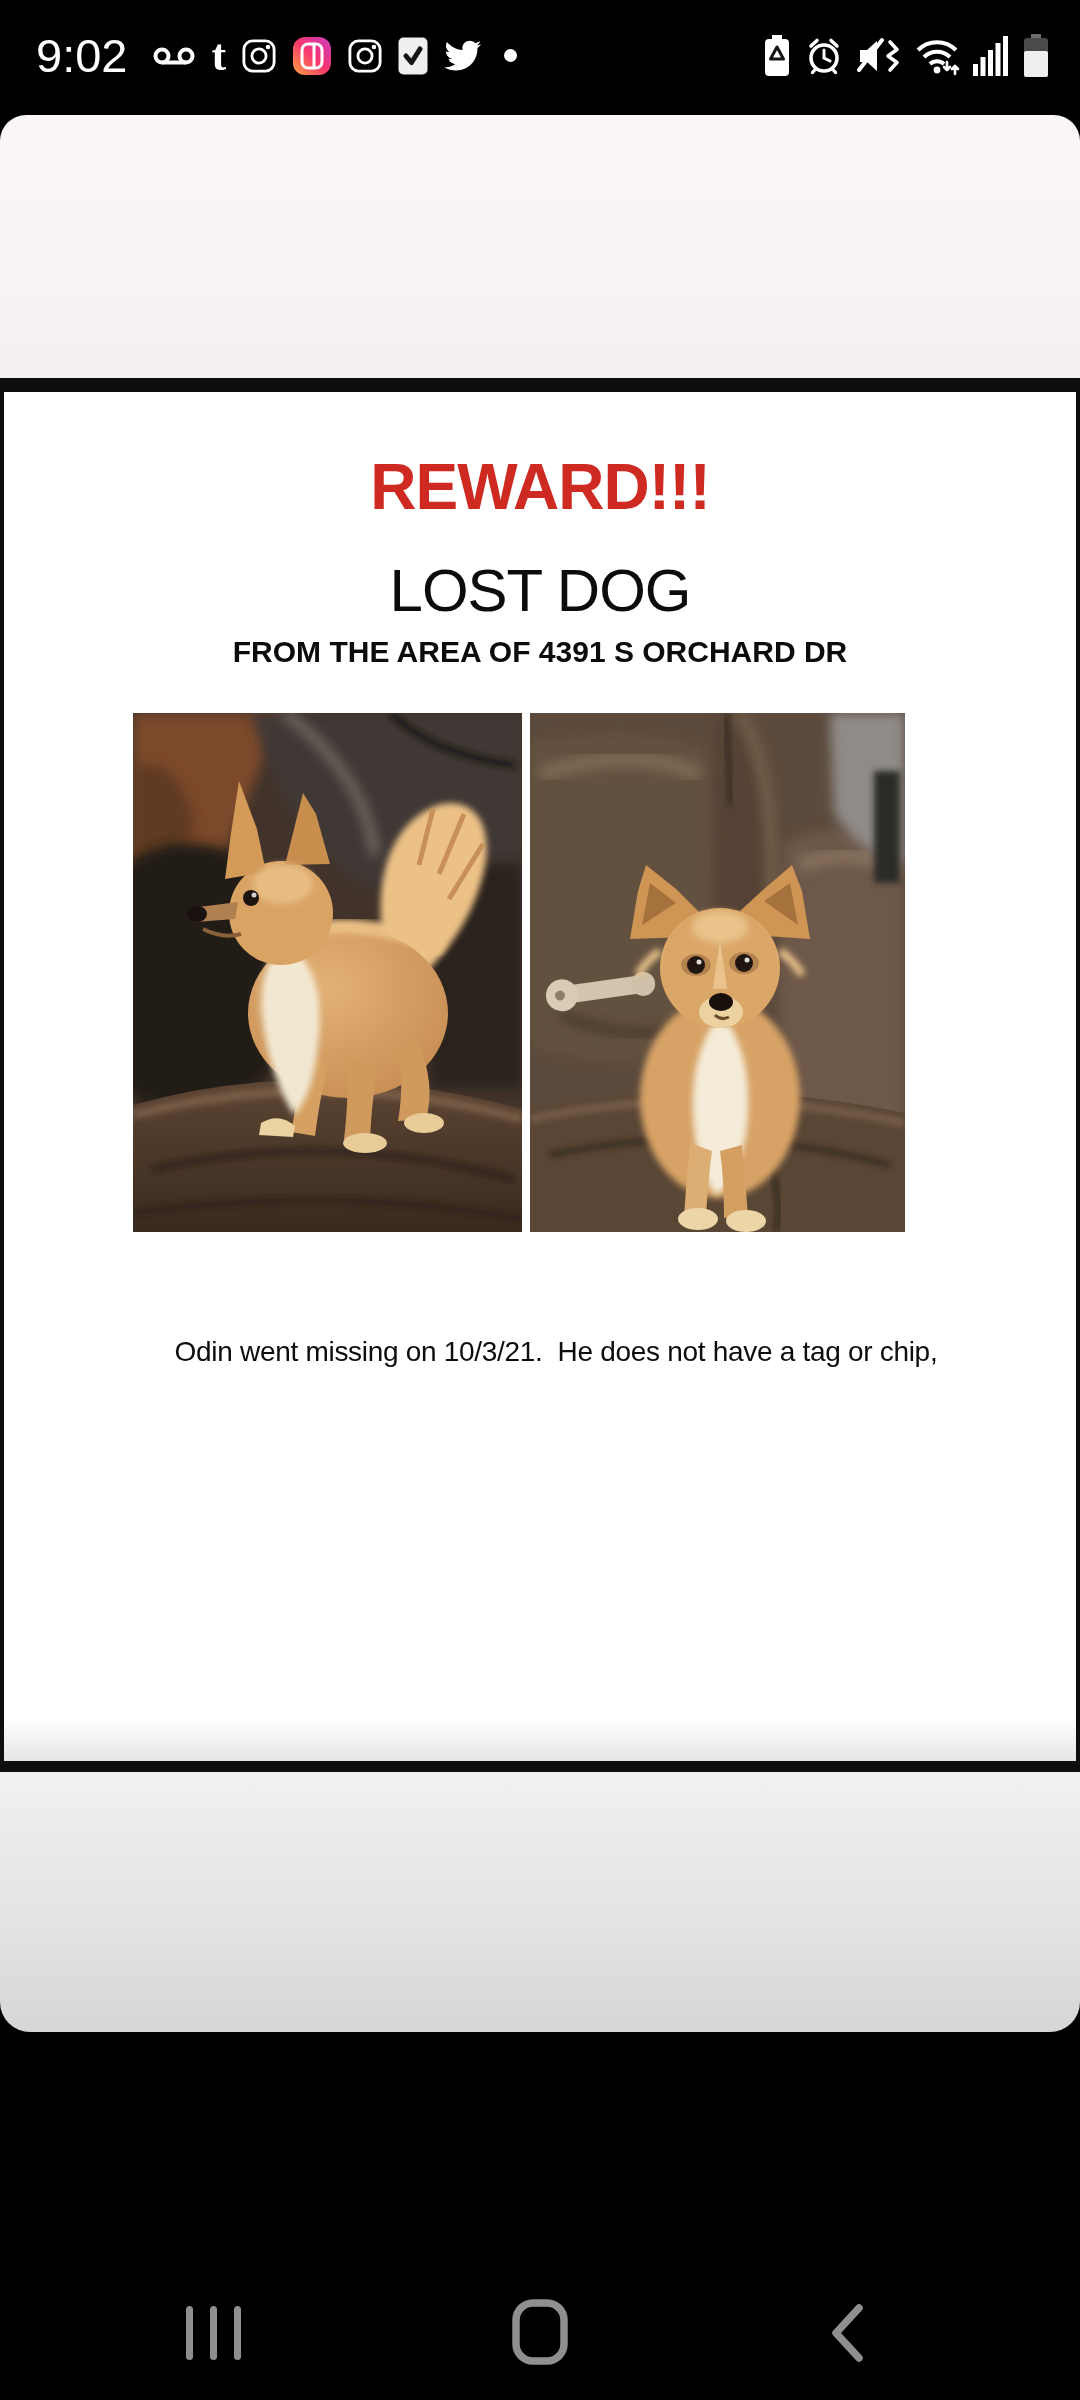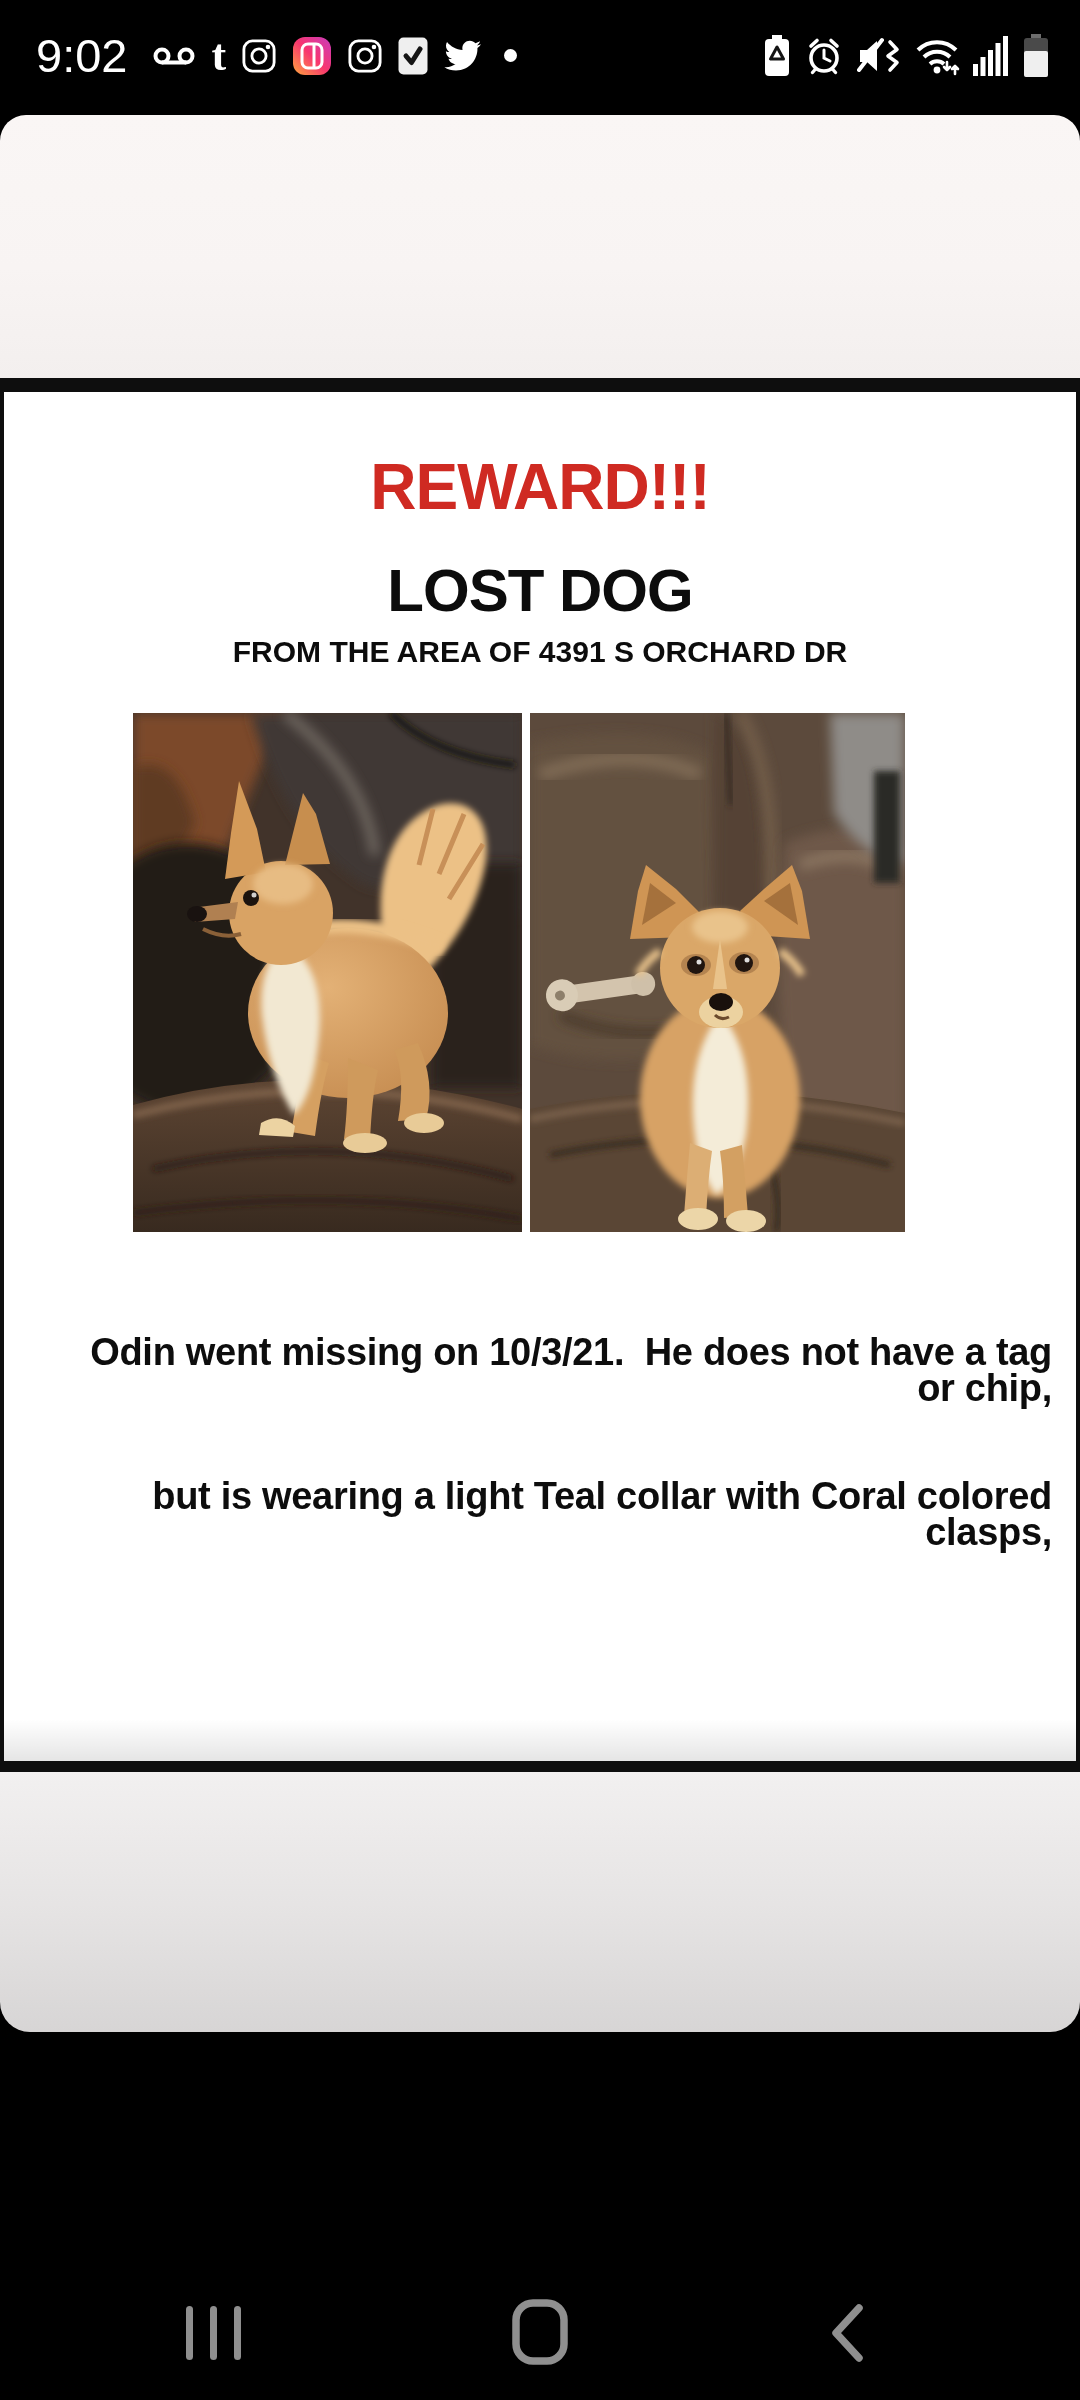--- a/index.html
+++ b/index.html
@@ -26,29 +26,29 @@
              border-radius:0 0 30px 30px;
              background:linear-gradient(180deg,#f2f0f0 0%,#e5e3e3 55%,#d7d5d5 100%);}
 
   
   .flyer{position:absolute;top:378px;left:0;width:1080px;height:1394px;
          background:#0e0e0e;padding:14px 4px 11px;box-sizing:border-box;}
   .flyer-inner{position:relative;width:100%;height:100%;background:#fff;overflow:hidden;text-align:center;}
   .flyer-inner::after{content:"";position:absolute;left:0;right:0;bottom:0;height:42px;
          background:linear-gradient(180deg,rgba(0,0,0,0),rgba(0,0,0,0.10));}
   .reward{margin-top:63px;font-size:64px;line-height:64px;font-weight:bold;letter-spacing:-1px;color:#cf2a22;}
-  .lost{margin-top:41px;font-size:60px;line-height:62px;font-weight:bold;letter-spacing:-1px;color:#0c0c0c;}
+  .lost{margin-top:41px;font-size:60px;line-height:62px;font-weight:normal;letter-spacing:-1px;color:#0c0c0c;}
   .area{margin-top:12px;font-size:30px;line-height:36px;font-weight:bold;color:#0c0c0c;}
   .photos{position:relative;margin-top:43px;height:519px;}
   .photo{position:absolute;top:0;}
   .photo svg{display:block;}
   .photo-left{left:129px;width:389px;height:519px;}
   .photo-right{left:526px;width:375px;height:519px;}
-  .body-text{margin:30px 24px 0 56px;text-align:right;font-size:38px;line-height:36px;
-             font-weight:bold;letter-spacing:-0.3px;color:#0d0d0d;white-space:pre-wrap;}
+  .body-text{margin:30px 24px 0 56px;text-align:center;font-size:28px;line-height:36px;
+             font-weight:normal;letter-spacing:-0.3px;color:#0d0d0d;white-space:pre-wrap;}
 
   
   .nav-btn{position:absolute;background:none;border:none;padding:0;cursor:pointer;}
   .nav-btn svg{display:block;}
   .nav-recents{left:186px;top:2305px;}
   .nav-home{left:512px;top:2299px;}
   .nav-back{left:828px;top:2303px;}
 </style>
 </head>
 <body>
@@ -287,21 +287,20 @@
             <path d="M190,226 L197,276 L183,276 Z" fill="#e9c38b"></path>
             <ellipse cx="191" cy="299" rx="22" ry="16" fill="#ecd2a0"></ellipse>
             <ellipse cx="191" cy="289" rx="12" ry="9" fill="#19100c"></ellipse>
             <path d="M185,302 q6,6 14,2" stroke="#6b4a2c" stroke-width="3" fill="none"></path>
           </svg>
         </div>
       </div>
 
       <div class="body-text">
         <div>Odin went missing on 10/3/21.  He does not have a tag or chip,</div>
-        <div>but is wearing a light Teal collar with Coral colored clasps,</div>
         
         
         
         
         
       </div>
 
     </div>
   </div>
 

